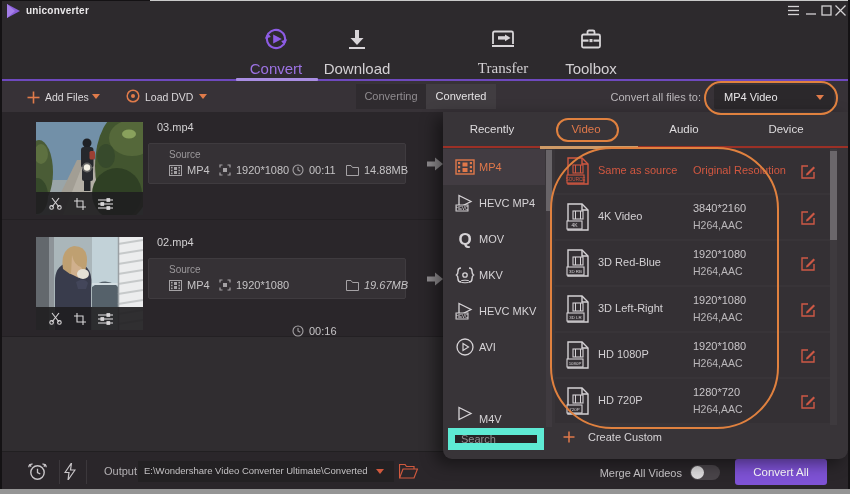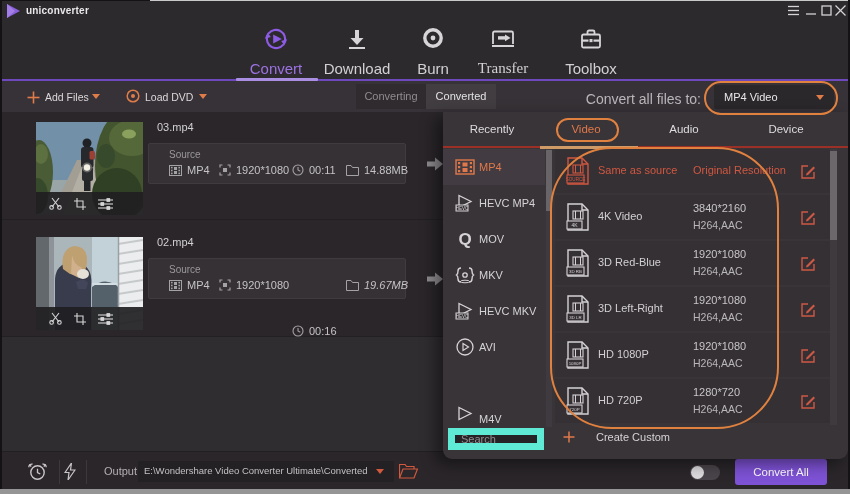--- a/index.html
+++ b/index.html
@@ -32,21 +32,21 @@
   #nav-underline{left:2px;top:79px;width:846px;height:2px;background:#6e49be;}
   #nav-underline-active{left:236px;top:78px;width:82px;height:3px;background:#a98ee2;border-radius:1px;}
 
   
   #toolbar{left:2px;top:81px;width:846px;height:31px;background:#373237;}
   .tb-caret{width:0;height:0;border-left:4px solid transparent;border-right:4px solid transparent;border-top:5px solid #e07b4a;}
   #add-files-label,#load-dvd-label{top:10px;font-size:10.5px;color:#dbd8db;}
   .queue-tab{position:absolute;top:3px;height:25px;line-height:25px;text-align:center;font-size:11px;}
   #tab-converting{left:354px;width:70px;background:#2f2b2f;color:#8f8b8f;}
   #tab-converted{left:424px;width:70px;background:#413d41;color:#e4e2e4;}
-  #convert-all-label{top:10px;right:147px;font-size:14px;color:#bab7ba;margin-left:12px;}
+  #convert-all-label{top:10px;right:147px;font-size:11px;color:#bab7ba;margin-left:12px;}
   #format-dropdown{left:712px;top:4px;width:120px;height:24px;background:#2b282b;border-radius:2px;}
   #format-dropdown .val{position:absolute;left:10px;top:6px;font-size:11px;color:#e8e6e8;}
   #format-dropdown .tb-caret{position:absolute;right:10px;top:10px;}
 
   
   #main-left{left:2px;top:112px;width:441px;height:341px;background:#2a262a;}
   #main-left-lower{left:0;top:225px;width:441px;height:114px;background:#302d30;}
   .item-sep{position:absolute;left:0;width:441px;height:1px;background:#232023;}
   .file-item{position:absolute;left:0;width:441px;padding-left:16px;}
   .thumb{position:absolute;left:34px;top:7px;width:107px;height:93px;background:#222;}
@@ -85,21 +85,21 @@
   .preset-row.hl .pname,.preset-row.hl .pres,.preset-row.hl .picon{color:#d15740;}
   .preset-row.hl .pres{top:15px;}
   .preset-edit{position:absolute;left:246px;top:15px;width:15px;height:15px;color:#cd5845;}
   #preset-scrollbar{position:absolute;left:387px;top:37px;width:7px;height:276px;background:#3e3a3e;}
   #preset-scroll-thumb{position:absolute;left:0;top:2px;width:7px;height:89px;background:#6b676b;}
 
   #search-box{position:absolute;left:5px;top:316px;width:96px;height:22px;background:#262326;
     border:7px solid #5eead4;color:#908d90;font-size:11px;padding:0 6px;outline:none;
     font-family:"Liberation Sans",sans-serif;}
   #search-box::placeholder{color:#908d90;opacity:1;}
-  #create-custom{position:absolute;left:120px;top:319px;display:flex;align-items:center;gap:21px;}
+  #create-custom{position:absolute;left:120px;top:319px;display:flex;align-items:center;gap:13px;}
   #create-custom .cc-label{font-size:11px;color:#d6d3d6;}
 
   
   #bottombar{left:2px;top:451px;width:846px;height:38px;background:#2a262a;border-top:1px solid #211f21;}
   .bb-divider{position:absolute;top:8px;width:1px;height:24px;background:#3c383c;}
   #output-label{position:absolute;left:102px;top:13px;font-size:11px;color:#b3b0b3;}
   #output-field{position:absolute;left:136px;top:9px;width:256px;height:21px;background:#232123;}
   #output-path{position:absolute;left:6px;top:4px;font-size:9.5px;color:#c3c1c3;max-width:230px;overflow:hidden;}
   #output-field .tb-caret{position:absolute;right:10px;top:8px;border-top-color:#d0593e;}
   #merge-label{position:absolute;left:0;top:15px;width:680px;text-align:right;font-size:11px;color:#c8c5c8;}
@@ -163,28 +163,20 @@
     </div>
     <div class="nav-item" style="left:315px;">
       <svg class="nicon" viewBox="0 0 26 26">
         <g fill="#d8d5d8">
             <rect x="11" y="4" width="4" height="9"></rect>
             <polygon points="6.5,12 19.5,12 13,19"></polygon>
             <rect x="5" y="21" width="16" height="2"></rect>
           </g>
       </svg>
       <div class="nlabel">Download</div>
-    </div>
-    <div class="nav-item" style="left:391px;">
-      <svg class="nicon" viewBox="0 0 26 26">
-        <circle cx="13" cy="12" r="8.2" fill="none" stroke="#d8d5d8" stroke-width="3.4"></circle>
-        <circle cx="13" cy="12" r="2.4" fill="#d8d5d8"></circle>
-        <rect x="4" y="21.5" width="18" height="1.8" fill="#d8d5d8" opacity="0"></rect>
-      </svg>
-      <div class="nlabel">Burn</div>
     </div>
     <div class="nav-item" style="left:461px;font-family:Liberation Serif, serif;">
       <svg class="nicon" viewBox="0 0 26 26">
         <g fill="none" stroke="#d8d5d8" stroke-width="1.8">
           <path d="M3,18 V7 a1.5,1.5 0 0 1 1.5,-1.5 H 21.5 a1.5,1.5 0 0 1 1.5,1.5 V18"></path>
         </g>
         <g fill="#d8d5d8">
             <rect x="8" y="10.2" width="7" height="3.4"></rect>
             <polygon points="15,8.5 20.5,11.9 15,15.3"></polygon>
             <rect x="2" y="19" width="22" height="2"></rect>
@@ -461,20 +453,21 @@
     <div class="bb-divider" style="left:84px;"></div>
     <div class="txt" id="output-label">Output</div>
     <div id="output-field">
       <div class="txt" id="output-path">E:\Wondershare Video Converter Ultimate\Converted</div>
       <div class="tb-caret"></div>
     </div>
     <svg class="abs" style="left:397px;top:12px;" width="19" height="15" viewBox="0 0 19 15">
       <path d="M0.5,14 V0.5 H6 L7.5,2.5 H15 V5" fill="none" stroke="#d0593e" stroke-width="1.2"></path>
       <path d="M0.5,14 L4,5 H18.5 L15,14 Z" fill="none" stroke="#d0593e" stroke-width="1.2"></path>
     </svg>
+    <div class="txt" id="merge-label">Merge All Videos</div>
     <div id="merge-toggle">
       <div id="merge-knob"></div>
     </div>
     <button id="convert-all-btn">Convert All</button>
   </div>
 
   <div class="abs" id="panel">
     <div class="ptab" style="left:9px;width:80px;">Recently</div>
     <div class="ptab active" style="left:103px;width:80px;">Video</div>
     <div class="ptab" style="left:201px;width:80px;">Audio</div>

